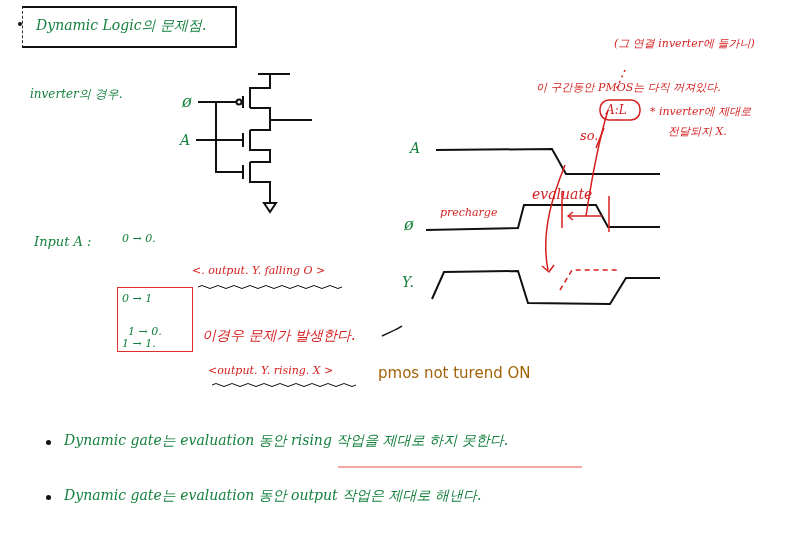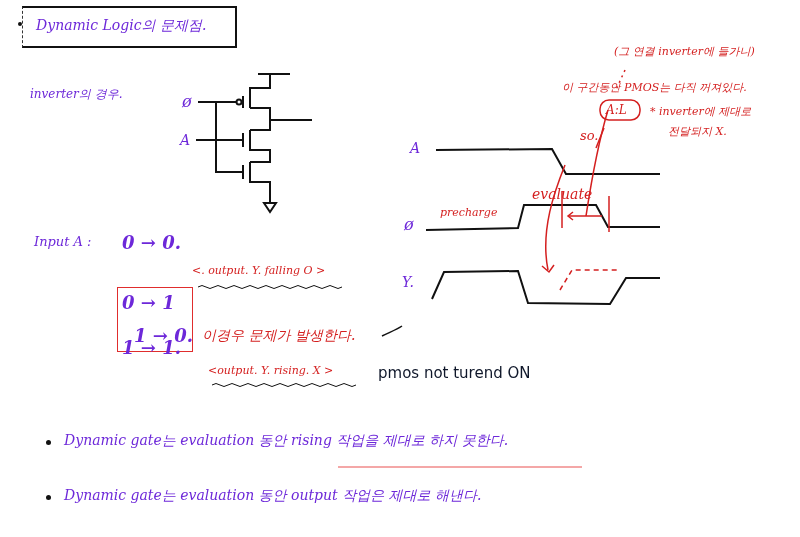--- a/index.html
+++ b/index.html
@@ -1,30 +1,30 @@
 <!DOCTYPE html>
 <html><head>
 <meta charset="utf-8">
 <style>
   html, body { margin:0; padding:0; background:#ffffff; }
   body { width:800px; height:537px; position:relative; overflow:hidden;
          font-family:"DejaVu Sans", sans-serif; color:#111; }
   .abs { position:absolute; }
-  .hand { font-family:"DejaVu Serif", serif; font-style:italic; color:#6d28d9; }
+  .hand { font-family:"DejaVu Serif", serif; font-style:italic; color:#15803d; }
   .red { color:#d41f1f; }
   .title-box { left:22px; top:6px; width:212px; height:38px;
                border-top:2px solid #111; border-right:2px solid #111; border-bottom:2px solid #111;
                border-left:1px dashed #333; }
   .title-text { left:36px; top:17px; font-size:14px; }
   .bullet-dot { left:18px; top:22px; width:4px; height:4px; background:#111; border-radius:50%; }
   .subtitle { left:30px; top:86px; font-size:12px; }
   .input-label { left:34px; top:234px; font-size:13px; }
-  .row { font-size:18px;font-weight:bold; }
+  .row { font-size:11px; }
   .red-box { left:117px; top:287px; width:74px; height:63px; border:1px solid #e02d2d; }
-  .typed { left:378px; top:364px; font-family:"DejaVu Sans", sans-serif; font-size:15px; color:#0f172a; font-style:normal; }
+  .typed { left:378px; top:364px; font-family:"DejaVu Sans", sans-serif; font-size:15px; color:#a16207; font-style:normal; }
   .note-red { font-size:11px; }
   .bullet-line { font-size:14px; }
   .bullet-mark { width:5px; height:5px; background:#111; border-radius:50%; }
   svg { position:absolute; left:0; top:0; }
 </style>
 </head>
 <body>
 
 <div class="abs bullet-dot"></div>
 <div class="abs title-box"></div>
@@ -97,34 +97,34 @@
 
 <div class="abs hand" style="left:182px;top:92px;font-size:16px;">ø</div>
 <div class="abs hand" style="left:180px;top:132px;font-size:14px;">A</div>
 
 <div class="abs hand" style="left:410px;top:140px;font-size:14px;">A</div>
 <div class="abs hand" style="left:404px;top:215px;font-size:16px;">ø</div>
 <div class="abs hand" style="left:402px;top:274px;font-size:14px;">Y.</div>
 <div class="abs hand red" style="left:440px;top:206px;font-size:11px;">precharge</div>
 <div class="abs hand red" style="left:532px;top:186px;font-size:14px;">evaluate</div>
 
-<div class="abs hand red note-red" style="left:614px;top:36px;margin-top:8px;">(그 연결 inverter에 들가니)</div>
-<div class="abs hand red note-red" style="left:562px;top:80px;font-style:italic;">이 구간동안 PMOS는 다직 꺼져있다.</div>
+<div class="abs hand red note-red" style="left:614px;top:36px;">(그 연결 inverter에 들가니)</div>
+<div class="abs hand red note-red" style="left:536px;top:80px;font-style:italic;">이 구간동안 PMOS는 다직 꺼져있다.</div>
 <div class="abs hand red" style="left:580px;top:102px;font-size:13px;margin-top:26px;">so.</div>
 <div class="abs hand red" style="left:606px;top:103px;font-size:12px;">A:L</div>
 <div class="abs hand red note-red" style="left:650px;top:104px;">* inverter에 제대로</div>
 <div class="abs hand red note-red" style="left:668px;top:124px;">전달되지 X.</div>
 
 <div class="abs hand input-label">Input A :</div>
 <div class="abs hand row" style="left:122px;top:232px;">0 → 0.</div>
 <div class="abs hand row" style="left:122px;top:264px;margin-top:28px;">0 → 1</div>
 <div class="abs hand red" style="left:192px;top:264px;font-size:11px;">&lt;. output. Y. falling O &gt;</div>
 <div class="abs red-box"></div>
 <div class="abs hand row" style="left:122px;top:292px;margin-top:45px;">1 → 1.</div>
-<div class="abs hand row" style="left:134px;top:325px;">1 → 0.</div>
+<div class="abs hand row" style="left:128px;top:325px;">1 → 0.</div>
 <div class="abs hand red" style="left:202px;top:327px;font-size:14px;">이경우 문제가 발생한다.</div>
 <div class="abs hand red" style="left:208px;top:364px;font-size:11px;">&lt;output. Y. rising. X &gt;</div>
 <div class="abs typed">pmos not turend ON</div>
 
 <div class="abs bullet-mark" style="left:46px;top:440px;"></div>
 <div class="abs hand bullet-line" style="left:64px;top:432px;">Dynamic gate는 evaluation 동안 rising 작업을 제대로 하지 못한다.</div>
 <div class="abs bullet-mark" style="left:46px;top:495px;"></div>
 <div class="abs hand bullet-line" style="left:64px;top:487px;">Dynamic gate는 evaluation 동안 output 작업은 제대로 해낸다.</div>
 
 </body></html>

